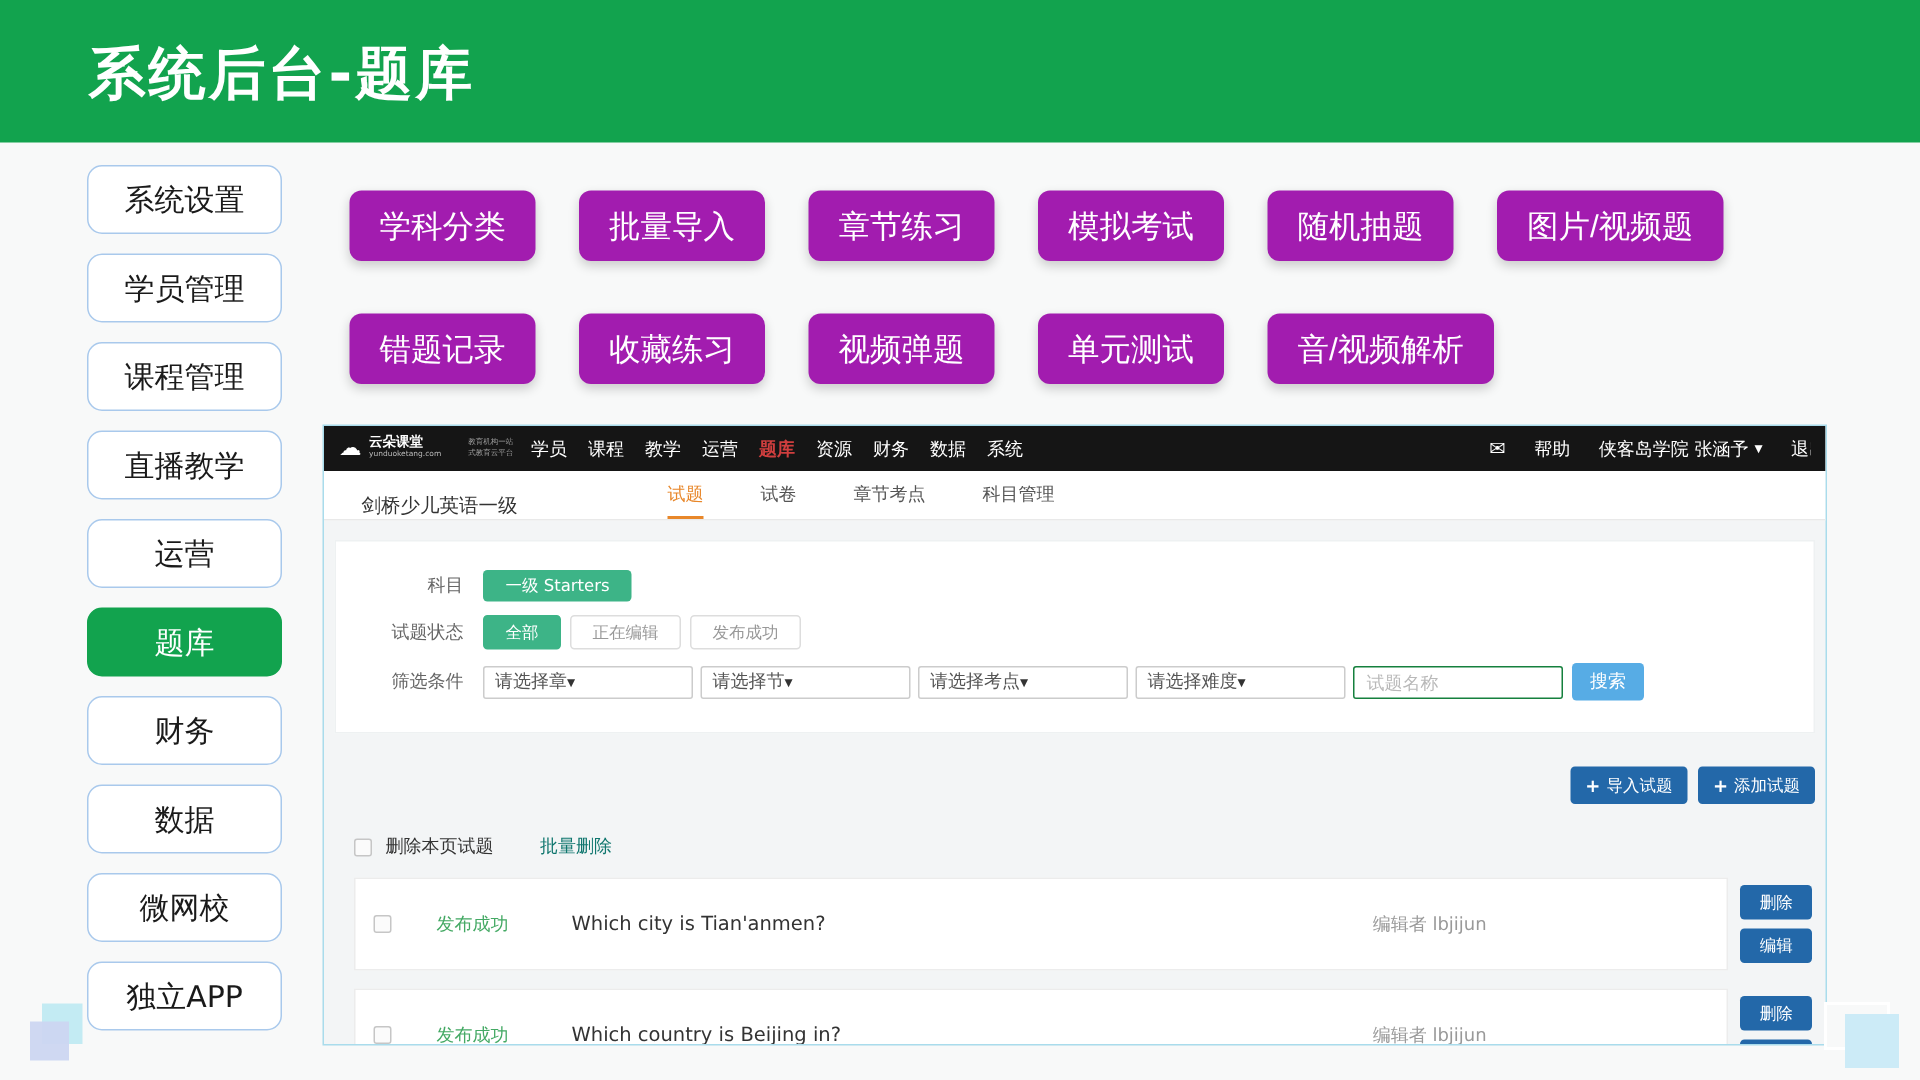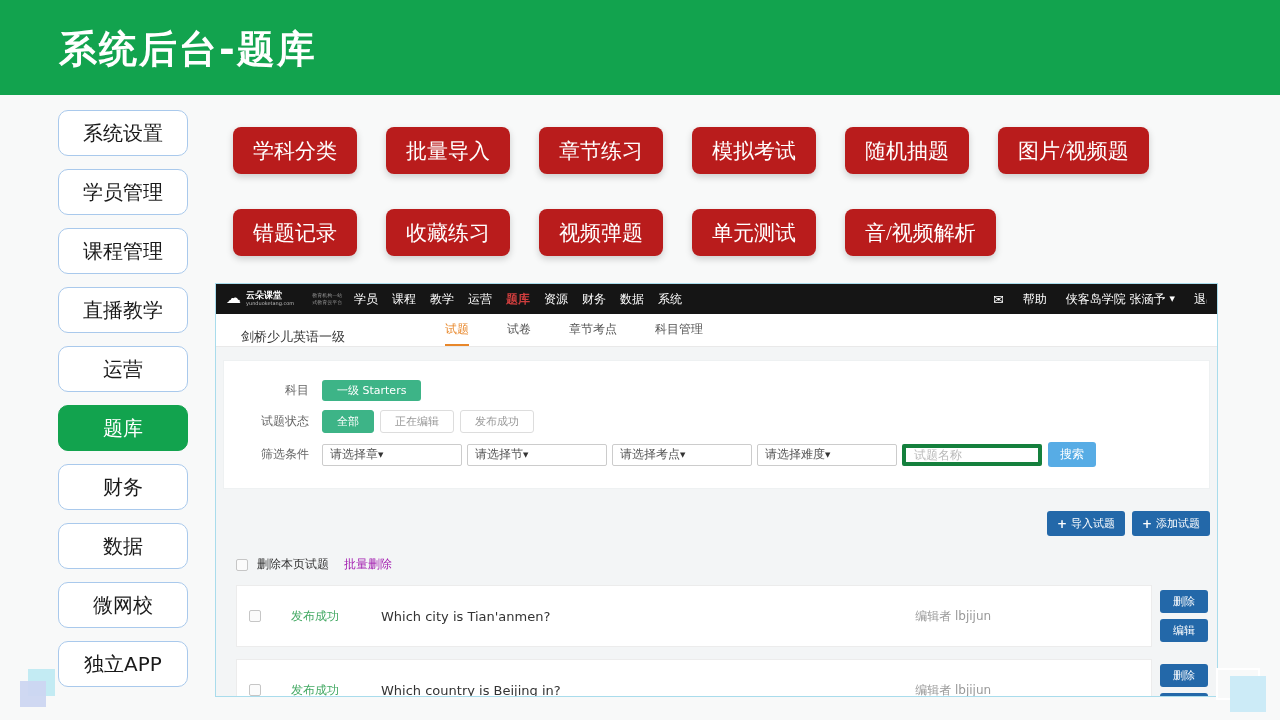--- a/index.html
+++ b/index.html
@@ -14,24 +14,24 @@
   .sidebar { position:absolute; left:58px; top:110px; width:130px; }
   .side-btn { width:130px; height:46px; margin-bottom:13px; background:#fff; border:1px solid #a9c9ec;
               border-radius:10px; display:flex; align-items:center; justify-content:center;
               font-size:20px; color:#1a1a1a; cursor:pointer; }
   .side-btn.active { background:#12a34e; border-color:#12a34e; color:#fff; }
 
   
   .features { position:absolute; left:233px; top:127px; width:990px; }
   .feat-row { display:flex; gap:29px; }
   .feat-row + .feat-row { margin-top:35px; }
-  .feat-btn { height:47px; padding:0 20px; background:#b91c1c; border:none; border-radius:8px;
+  .feat-btn { height:47px; padding:0 20px; background:#a21caf; border:none; border-radius:8px;
               color:#fff; font-size:21px; display:flex; align-items:center; justify-content:center;
               box-shadow:0 3px 7px rgba(0,0,0,.18); cursor:pointer; white-space:nowrap;
-              font-family:Liberation Serif, serif; }
+              font-family:Liberation Sans, sans-serif; }
 
   
   .app-shot { position:absolute; left:215px; top:283px; width:1003px; height:414px;
               border:1px solid #a9dcec; background:#f3f5f6; overflow:hidden; }
 
   
   .app-nav { height:30px; background:#151515; display:flex; align-items:center; padding:0 10px; color:#fff; white-space:nowrap; }
   .logo { display:flex; align-items:center; gap:5px; width:112px; flex:none; }
   .cloud-icon { font-size:15px; color:#fff; line-height:1; }
   .logo-text { display:flex; flex-direction:column; line-height:1.1; }
@@ -64,42 +64,42 @@
   .f-label { width:85px; text-align:right; font-size:12px; color:#666; margin-right:13px; flex:none; }
   .tag { background:#3db487; color:#fff; font-size:11px; padding:3px 15px; border-radius:3px; cursor:pointer; }
   .status-group { display:flex; gap:6px; }
   .status-btn { font-size:11px; padding:3px 14px; border-radius:3px; border:1px solid #ddd; background:#fff; color:#999;
                 cursor:pointer; font-family:inherit; }
   .status-btn.active { background:#3db487; border-color:#3db487; color:#fff; }
   .dd { width:140px; height:22px; background:#fff; border:1px solid #ccc; border-radius:2px; display:flex;
         align-items:center; justify-content:flex-start; padding:0 7px; margin-right:5px; cursor:pointer; }
   .dd-label { font-size:12px; color:#555; }
   .dd-caret { font-size:7px; color:#333; }
-  .name-input { width:140px; height:22px; border:4px solid #15803d; border-radius:2px; padding:0 8px; font-size:12px;
+  .name-input { width:140px; height:22px; border:1px solid #15803d; border-radius:2px; padding:0 8px; font-size:12px;
                 color:#555; font-family:inherit; margin-right:6px; }
   .name-input::placeholder { color:#b9b9b9; }
   .search-btn { background:#57ace5; border:none; color:#fff; font-size:12px; padding:4px 12px; border-radius:3px;
                 cursor:pointer; font-family:inherit; }
 
   
   .qtype-row { display:flex; align-items:center; margin-top:22px; }
   .qtype-tabs { display:flex; gap:4px; margin-left:13px; }
   .qtype-btn { font-size:11px; padding:4px 12px; border-radius:3px; border:1px solid #ddd; background:#fff; color:#777;
                cursor:pointer; font-family:inherit; }
   .qtype-btn.active { background:#2368a9; border-color:#2368a9; color:#fff; }
   .qtype-actions { margin-left:auto; display:flex; gap:7px; }
   .blue-btn { background:#2368a9; border:none; color:#fff; font-size:11px; padding:5px 10px; border-radius:3px;
               cursor:pointer; font-family:inherit; display:flex; align-items:center; gap:4px; }
   .plus { font-weight:bold; font-size:12px; }
 
   
   .bulk-row { display:flex; align-items:center; margin:20px 0 0 13px; }
   .cb { width:12px; height:12px; border:1px solid #c6c6c6; border-radius:2px; background:#fbfbfb; flex:none; cursor:pointer; }
   .bulk-label { font-size:12px; color:#333; margin-left:9px; }
-  .bulk-link { font-size:12px; color:#a21caf; margin-left:15px; cursor:pointer; }
+  .bulk-link { font-size:12px; color:#0f766e; margin-left:31px; cursor:pointer; }
 
   
   .q-row { display:flex; margin:12px 0 0 13px; }
   .q-card { width:918px; height:62px; background:#fff; border:1px solid #ececec; display:flex; align-items:center; }
   .q-card .cb { margin-left:12px; }
   .q-status { font-size:12px; color:#44a964; margin-left:30px; flex:none; }
   .q-text { font-size:13px; color:#333; margin-left:42px; }
   .q-editor { font-size:12px; color:#999; margin-left:auto; margin-right:160px; }
   .q-btns { width:58px; display:flex; flex-direction:column; justify-content:center; gap:6px; padding-left:8px; }
   .q-btns .blue-btn { justify-content:center; width:48px; padding:4px 0; }

